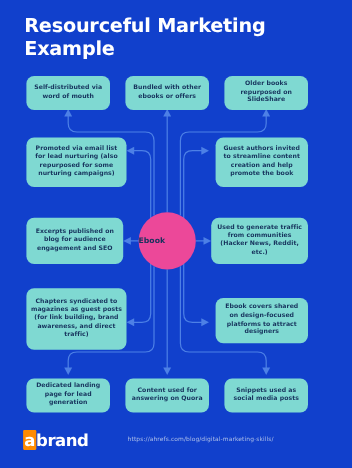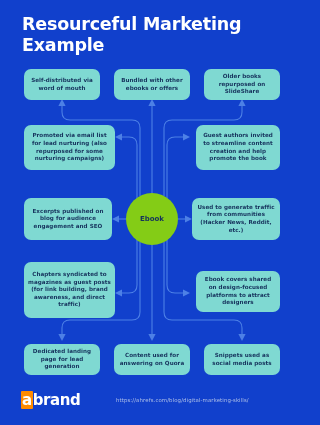--- a/index.html
+++ b/index.html
@@ -34,22 +34,22 @@
     font-size:5.6px;line-height:7.6px;
     font-weight:bold;
     padding:4px 4px;
     letter-spacing:0.05px;
   }
   .node span{display:block;}
 
   .hub{
     position:absolute;
     left:126px;top:193px;width:52px;height:52px;
-    background:#84cc16;border-radius:50%;
-    display:flex;align-items:center;justify-content:center;
+    background:#ec4899;border-radius:50%;
+    display:flex;align-items:center;justify-content:flex-start;
     color:#16325c;font-size:7px;font-weight:bold;
   }
 
   .footer-logo{
     position:absolute;left:21px;top:391px;
     display:flex;align-items:center;
     font-size:15px;font-weight:bold;color:#ffffff;
     letter-spacing:-0.4px;
   }
   .footer-logo .a-block{

